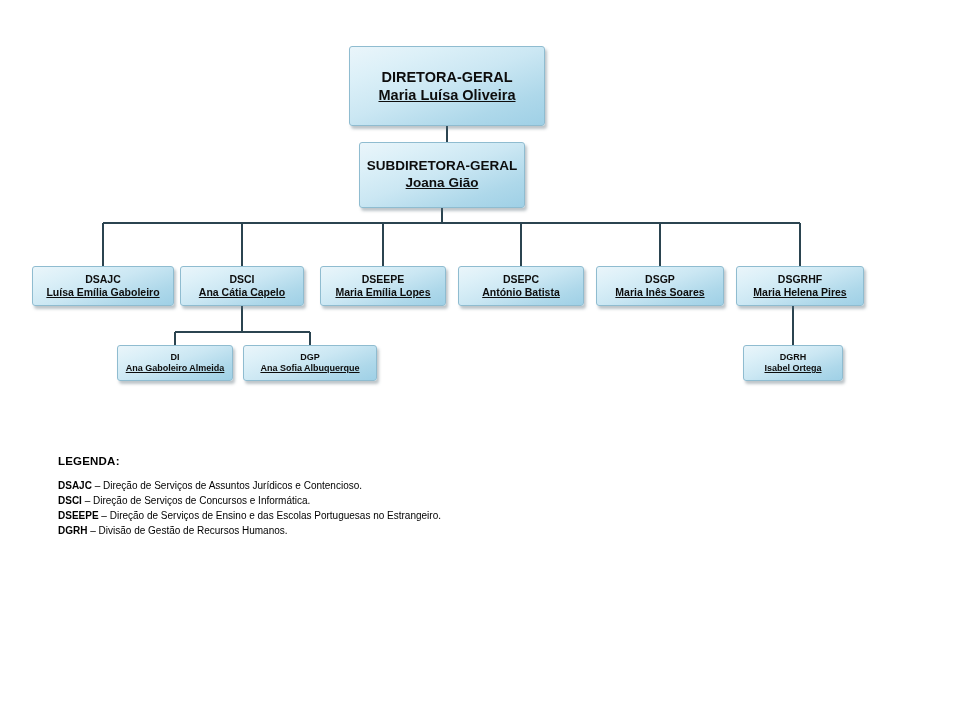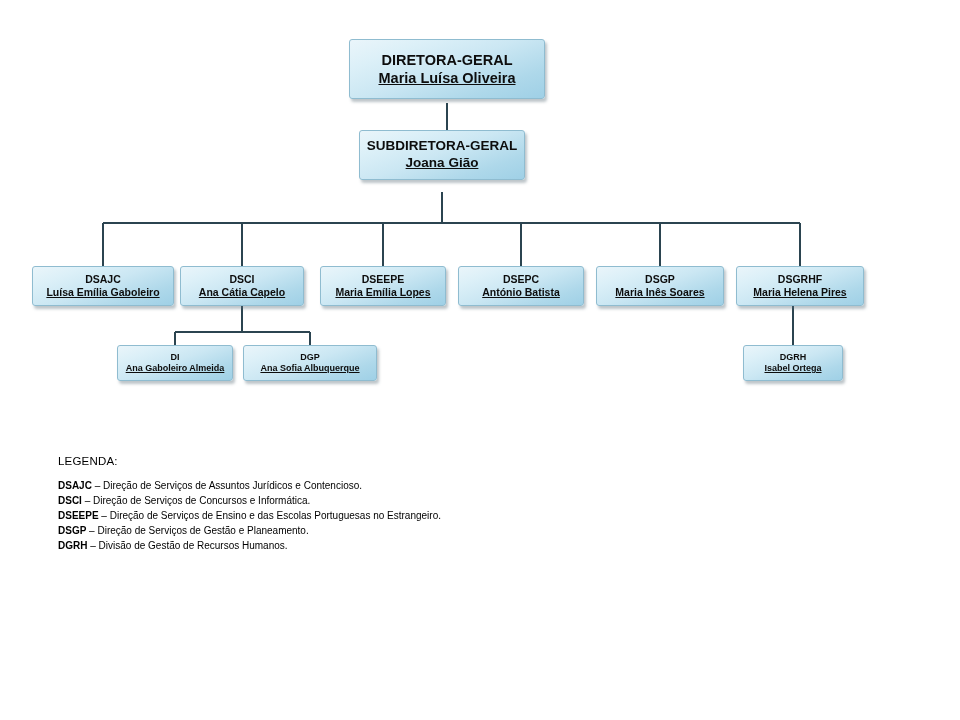--- a/index.html
+++ b/index.html
@@ -69,21 +69,21 @@
 
   
   #legend {
     position: absolute;
     left: 58px;
     top: 455px;
     width: 620px;
   }
   #legend-title {
     font-size: 11.5px;
-    font-weight: normal;
+    font-weight: bold;
     letter-spacing: 0.2px;
     margin-bottom: 11px;
   }
   .legend-row {
     font-size: 10px;
     line-height: 1.50;
     white-space: nowrap;
   }
   .legend-row .abbr {
     font-weight: bold;
@@ -108,25 +108,25 @@
       <line x1="660" y1="223" x2="660" y2="266" stroke="#2b4450" stroke-width="2" shape-rendering="crispEdges"></line>
       <line x1="800" y1="223" x2="800" y2="266" stroke="#2b4450" stroke-width="2" shape-rendering="crispEdges"></line>
       <line x1="242" y1="306" x2="242" y2="332" stroke="#2b4450" stroke-width="2" shape-rendering="crispEdges"></line>
       <line x1="175" y1="332" x2="310" y2="332" stroke="#2b4450" stroke-width="2" shape-rendering="crispEdges"></line>
       <line x1="175" y1="332" x2="175" y2="345" stroke="#2b4450" stroke-width="2" shape-rendering="crispEdges"></line>
       <line x1="310" y1="332" x2="310" y2="345" stroke="#2b4450" stroke-width="2" shape-rendering="crispEdges"></line>
       <line x1="793" y1="306" x2="793" y2="345" stroke="#2b4450" stroke-width="2" shape-rendering="crispEdges"></line>
     </svg>
 
   <div id="nodes-layer">
-      <div class="node lvl-1" style="left: 349px; top: 39px; width: 196px; height: 60px;">
+      <div class="node lvl-1" style="left: 349px; top: 46px; width: 196px; height: 80px;">
         <span class="code">DIRETORA-GERAL</span>
         <span class="pname">Maria Luísa Oliveira</span>
       </div>
-      <div class="node lvl-2" style="left: 359px; top: 130px; width: 166px; height: 50px;">
+      <div class="node lvl-2" style="left: 359px; top: 142px; width: 166px; height: 66px;">
         <span class="code">SUBDIRETORA-GERAL</span>
         <span class="pname">Joana Gião</span>
       </div>
       <div class="node lvl-3" style="left: 32px; top: 266px; width: 142px; height: 40px;">
         <span class="code">DSAJC</span>
         <span class="pname">Luísa Emília Gaboleiro</span>
       </div>
       <div class="node lvl-3" style="left: 180px; top: 266px; width: 124px; height: 40px;">
         <span class="code">DSCI</span>
         <span class="pname">Ana Cátia Capelo</span>
@@ -160,18 +160,17 @@
         <span class="pname">Isabel Ortega</span>
       </div>
     </div>
 
   <div id="legend">
     <div id="legend-title">LEGENDA:</div>
     <div id="legend-rows">
         <div class="legend-row"><span class="abbr">DSAJC</span><span class="desc"> – </span><span class="desc">Direção de Serviços de Assuntos Jurídicos e Contencioso.</span></div>
         <div class="legend-row"><span class="abbr">DSCI</span><span class="desc"> – </span><span class="desc">Direção de Serviços de Concursos e Informática.</span></div>
         <div class="legend-row"><span class="abbr">DSEEPE</span><span class="desc"> – </span><span class="desc">Direção de Serviços de Ensino e das Escolas Portuguesas no Estrangeiro.</span></div>
-        <div class="legend-row"><span class="abbr">DSGP</span><span class="desc"> – </span><span class="desc">Direção de Serviços de Gestão e Planeamento.</span></div>
         <div class="legend-row"><span class="abbr">DGRH</span><span class="desc"> – </span><span class="desc">Divisão de Gestão de Recursos Humanos.</span></div>
       </div>
   </div>
 
 </div>
 
 </body></html>

